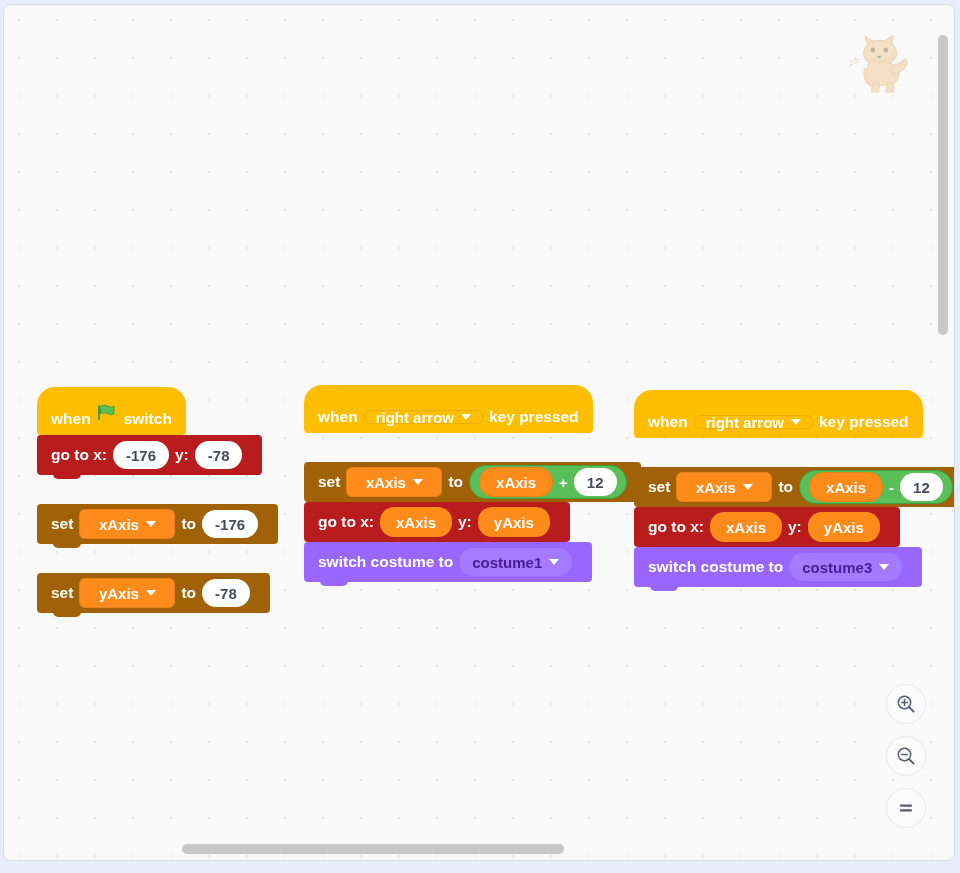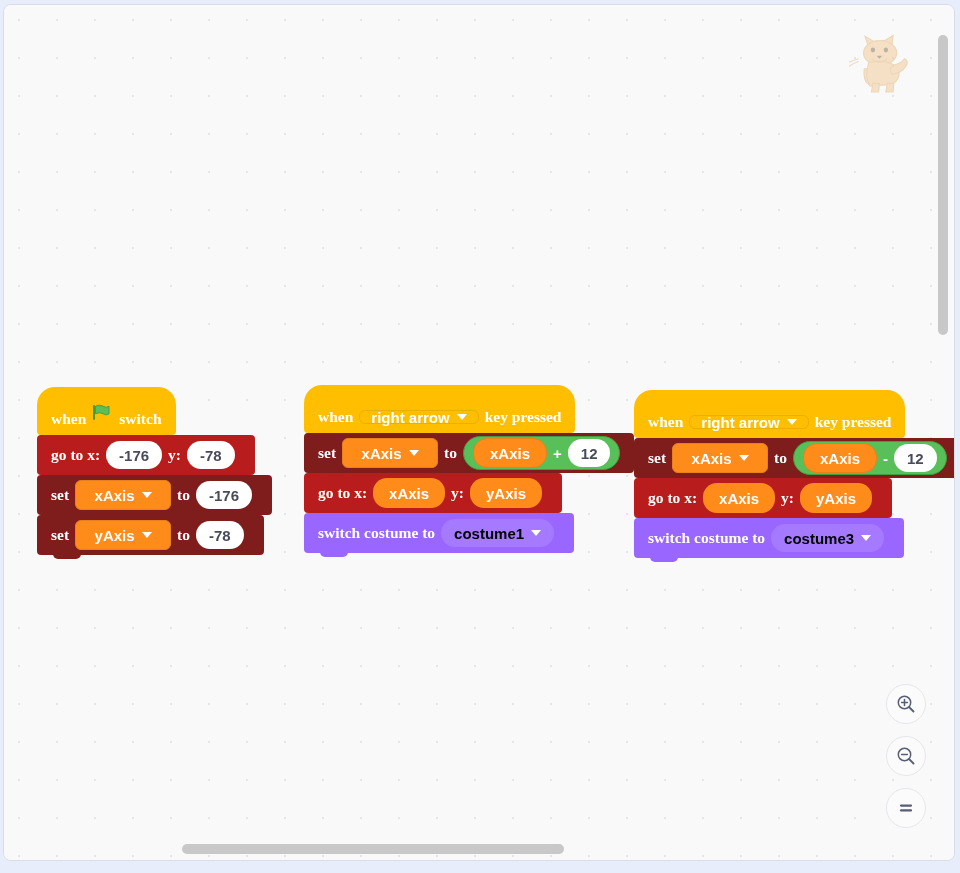--- a/index.html
+++ b/index.html
@@ -101,21 +101,21 @@
     align-items: center;
     height: 40px;
     padding: 0 14px;
     color: #fff;
     font-size: 15.5px;
     font-weight: bold;
     white-space: nowrap;
     border-radius: 4px;
     width: max-content;
   }
-  .block .lbl { line-height: 1; font-family: Liberation Serif, serif; }
+  .block .lbl { line-height: 1; }
 
   
   .block.stackable::after {
     content: "";
     position: absolute;
     left: 16px;
     bottom: -4px;
     width: 28px; height: 5px;
     background: inherit;
     border-radius: 0 0 5px 5px;
@@ -134,21 +134,21 @@
     left: 0; top: 0;
     width: 100%; height: 26px;
     background: inherit;
     border-radius: 26px 26px 0 0;
   }
   .block.hat > * { position: relative; z-index: 1; }
 
   
   .c-events   { background: #ffbf00; }
   .c-motion   { background: #b91c1c; }
-  .c-variables{ background: #7f1d1d; }
+  .c-variables{ background: #a16207; margin-top: 29px; }
   .c-looks    { background: #9966ff; }
 
   
   .field {
     display: inline-flex;
     align-items: center;
     justify-content: center;
     height: 28px;
     padding: 0 12px;
     margin: 0 6px;
@@ -182,21 +182,21 @@
     border-radius: 6px;
     color: #fff;
     padding: 0 13px;
     height: 30px;
     min-width: 96px;
   }
   
   .field.dd-looks {
     background: #a57aff;
     border-radius: 14px;
-    color: #000000;
+    color: #4c1d95;
     padding: 0 13px;
     height: 28px;
   }
 
   
   .field.reporter {
     background: #ff8c1a;
     color: #fff;
     border-radius: 14px;
     padding: 0 16px;

